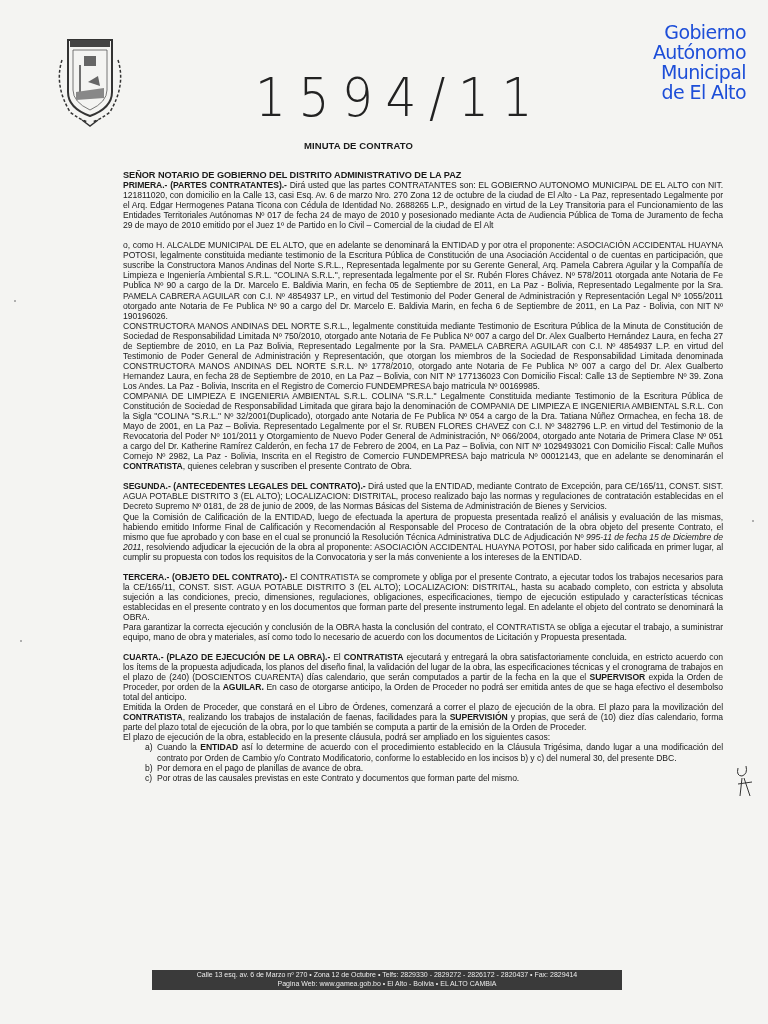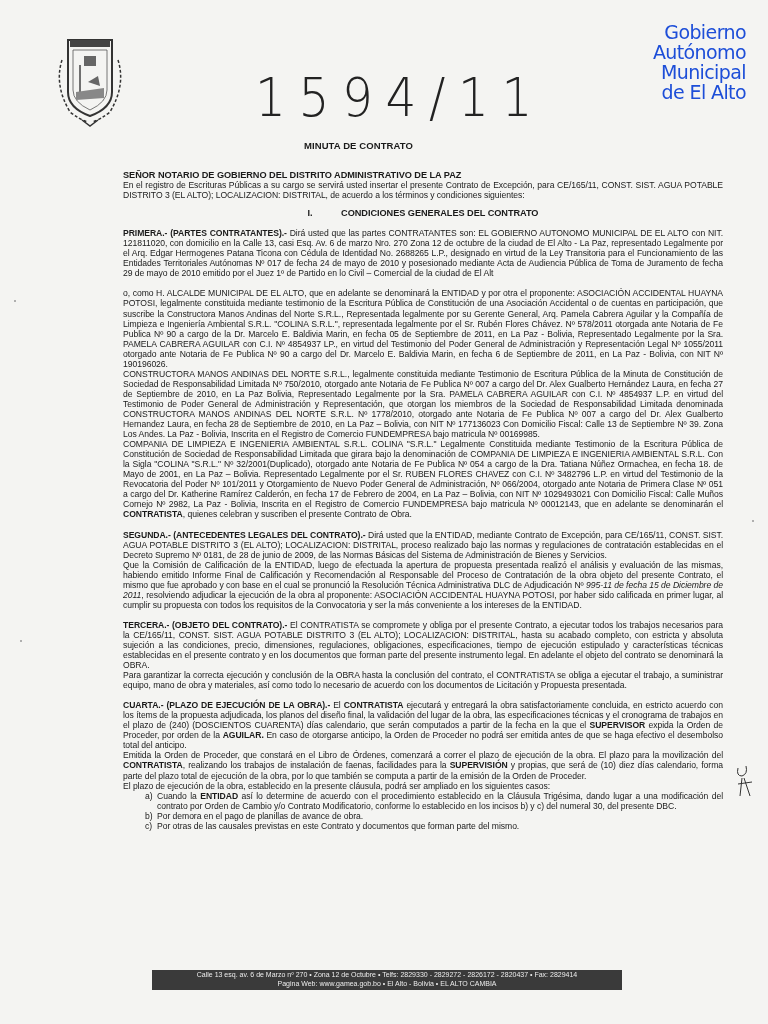--- a/index.html
+++ b/index.html
@@ -82,26 +82,21 @@
     <div>Municipal</div>
     <div>de El Alto</div>
   </div>
 
   <div class="contract-no">1594/11</div>
 
   <div class="minuta">MINUTA DE CONTRATO</div>
 
   <div class="body">
     <p class="h-notario">SEÑOR NOTARIO DE GOBIERNO DEL DISTRITO ADMINISTRATIVO DE LA PAZ</p>
-    <p>En el registro de Escrituras Públicas a su cargo se servirá usted insertar el presente Contrato de Excepción, para CE/165/11, CONST. SIST. AGUA POTABLE DISTRITO 3 (EL ALTO); LOCALIZACION: DISTRITAL, de acuerdo a los términos y condiciones siguientes:</p>
 
-    <p class="section-title">
-      <span class="num">I.</span>
-      <span>CONDICIONES GENERALES DEL CONTRATO</span>
-    </p>
 
     <p>
       <b>PRIMERA.- (PARTES CONTRATANTES).-</b>
       <span>Dirá usted que las partes CONTRATANTES son: EL GOBIERNO AUTONOMO MUNICIPAL DE EL ALTO con NIT. 121811020, con domicilio en la Calle 13, casi Esq. Av. 6 de marzo Nro. 270 Zona 12 de octubre de la ciudad de El Alto - La Paz, representado Legalmente por el Arq. Edgar Hermogenes  Patana Ticona con Cédula de Identidad No. 2688265 L.P., designado en virtud de la Ley Transitoria para el Funcionamiento de las Entidades Territoriales Autónomas Nº 017 de fecha 24 de mayo de 2010 y posesionado mediante Acta de Audiencia Pública de Toma de Juramento de fecha 29 de mayo de 2010 emitido por el Juez 1º de Partido en lo Civil – Comercial de la ciudad de El Alt</span>
     </p>
     <div class="gap"></div>
     <p>o, como H. ALCALDE MUNICIPAL DE EL ALTO, que en adelante se denominará la ENTIDAD y por otra el proponente: ASOCIACIÓN ACCIDENTAL HUAYNA POTOSI, legalmente constituida mediante testimonio de la Escritura Pública de Constitución de una Asociación Accidental o de cuentas en participación, que suscribe la Constructora Manos Andinas del Norte S.R.L., Representada legalmente por su Gerente General, Arq. Pamela Cabrera Aguilar y la Compañía de Limpieza e Ingeniería Ambiental S.R.L. "COLINA S.R.L.", representada legalmente por el Sr. Rubén Flores Chávez. Nº 578/2011 otorgada ante Notaria de Fe Publica Nº 90 a cargo de la Dr. Marcelo E. Baldivia Marin, en fecha 05 de Septiembre de 2011, en La Paz - Bolivia, Representado Legalmente por la Sra. PAMELA CABRERA AGUILAR con C.I. Nº 4854937 LP., en virtud del Testimonio del Poder General de Administración y Representación Legal Nº 1055/2011 otorgado ante Notaria de Fe Publica Nº 90 a cargo del Dr. Marcelo E. Baldivia Marin, en fecha 6 de Septiembre de 2011, en La Paz - Bolivia, con NIT Nº 190196026.</p>
     <p>CONSTRUCTORA MANOS ANDINAS DEL NORTE S.R.L., legalmente constituida mediante Testimonio de Escritura Pública de la Minuta de Constitución de Sociedad de Responsabilidad Limitada Nº 750/2010, otorgado ante Notaria de Fe Publica Nº 007 a cargo del Dr. Alex Gualberto Hernández Laura, en fecha 27 de Septiembre de 2010, en La Paz Bolivia, Representado Legalmente por la Sra. PAMELA CABRERA AGUILAR con C.I. Nº 4854937 L.P. en virtud del Testimonio de Poder General de Administración y Representación, que otorgan los miembros de la Sociedad de Responsabilidad Limitada denominada CONSTRUCTORA MANOS ANDINAS DEL NORTE S.R.L. Nº 1778/2010, otorgado ante Notaria de Fe Publica Nº 007 a cargo del Dr. Alex Gualberto Hernandez Laura, en fecha 28 de Septiembre de 2010, en La Paz – Bolivia, con NIT Nº 177136023 Con Domicilio Fiscal: Calle 13 de Septiembre Nº 39. Zona Los Andes. La Paz - Bolivia, Inscrita en el Registro de Comercio FUNDEMPRESA bajo matricula Nº 00169985.</p>
     <p>
       <span>COMPANIA DE LIMPIEZA E INGENIERIA AMBIENTAL S.R.L. COLINA "S.R.L." Legalmente Constituida mediante Testimonio de la Escritura Pública de Constitución de Sociedad de Responsabilidad Limitada que girara bajo la denominación de COMPANIA DE LIMPIEZA E INGENIERIA AMBIENTAL S.R.L. Con la Sigla "COLINA "S.R.L." Nº 32/2001(Duplicado), otorgado ante Notaria de Fe Publica Nº 054 a cargo de la Dra. Tatiana Núñez Ormachea, en fecha 18. de Mayo de 2001, en La Paz – Bolivia. Representado Legalmente por el Sr. RUBEN FLORES CHAVEZ con C.I. Nº 3482796 L.P. en virtud del Testimonio de la Revocatoria del Poder Nº 101/2011 y Otorgamiento de Nuevo Poder General de Administración, Nº 066/2004, otorgado ante Notaria de Primera Clase Nº 051 a cargo del Dr. Katherine Ramírez Calderón, en fecha 17 de Febrero de 2004, en La Paz – Bolivia, con NIT Nº 1029493021 Con Domicilio Fiscal: Calle Muños Cornejo Nº 2982, La Paz - Bolivia, Inscrita en el Registro de Comercio FUNDEMPRESA bajo matricula Nº 00012143, que en adelante se denominarán el</span>

